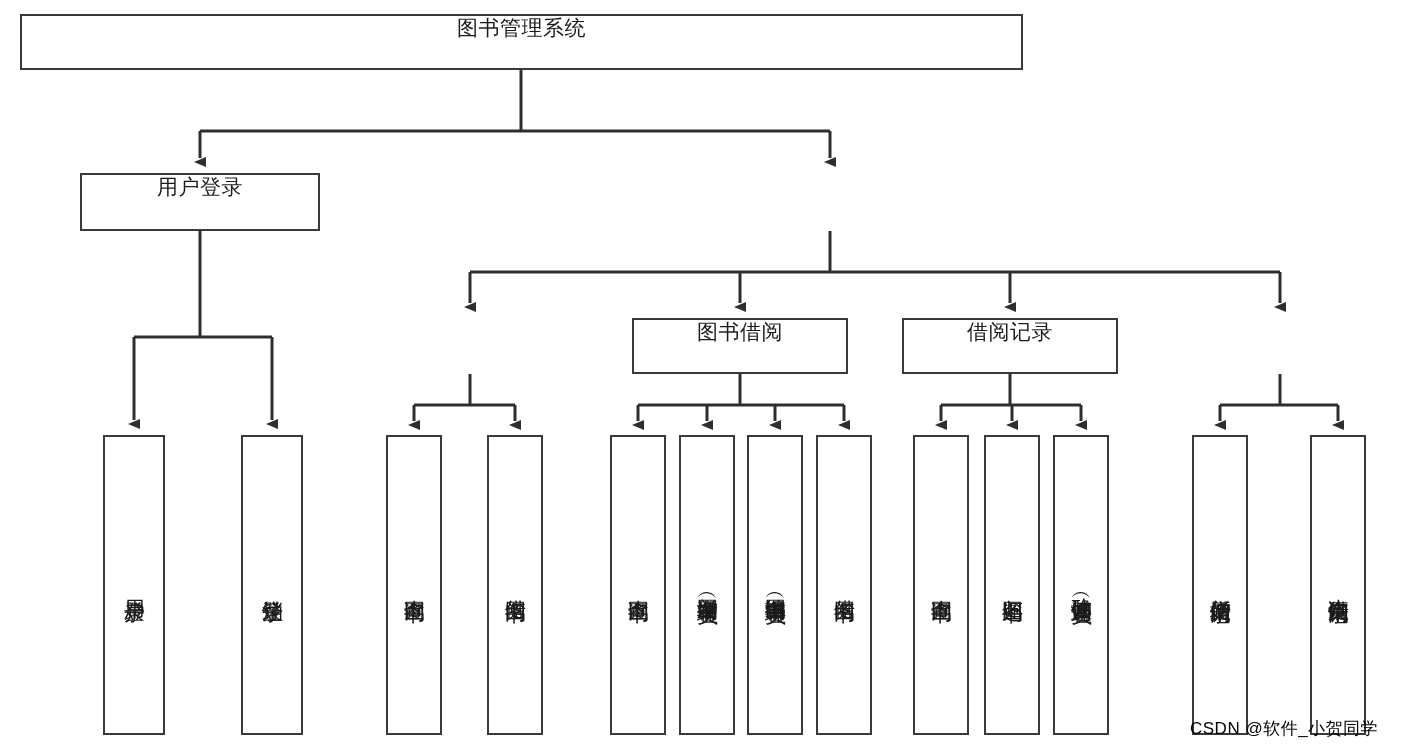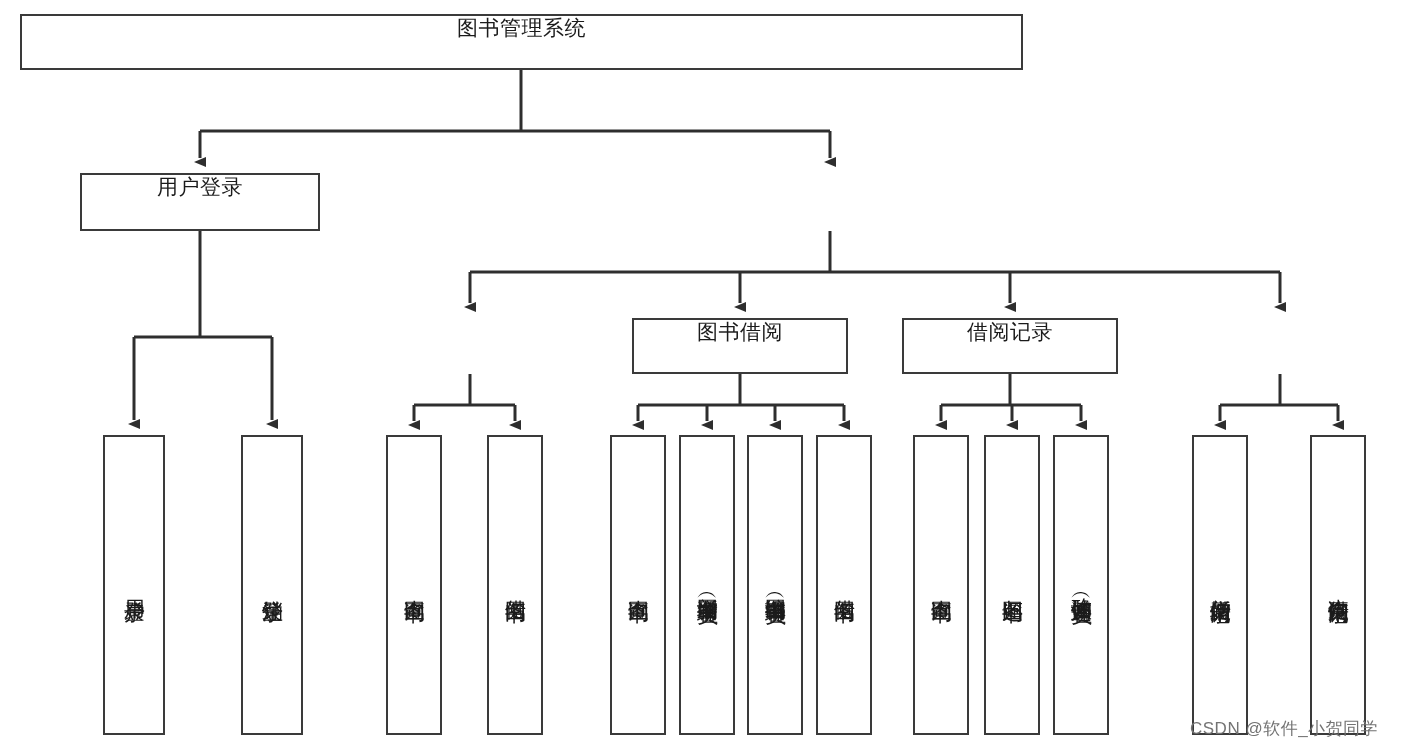--- a/index.html
+++ b/index.html
@@ -51,21 +51,21 @@
     text-orientation: upright;
     font-size: 21px;
     line-height: 1.28;
     letter-spacing: 1px;
     white-space: nowrap;
     max-height: 100%;
   }
   .watermark {
     position: absolute;
     font-size: 17px;
-    color: #737373;
+    color: #000000;
     white-space: nowrap;
     letter-spacing: 0.5px;
   }
 </style>
 </head>
 <body>
 
 <div id="stage">
 
   <svg id="wires" viewBox="0 0 1405 747" xmlns="http://www.w3.org/2000/svg">

